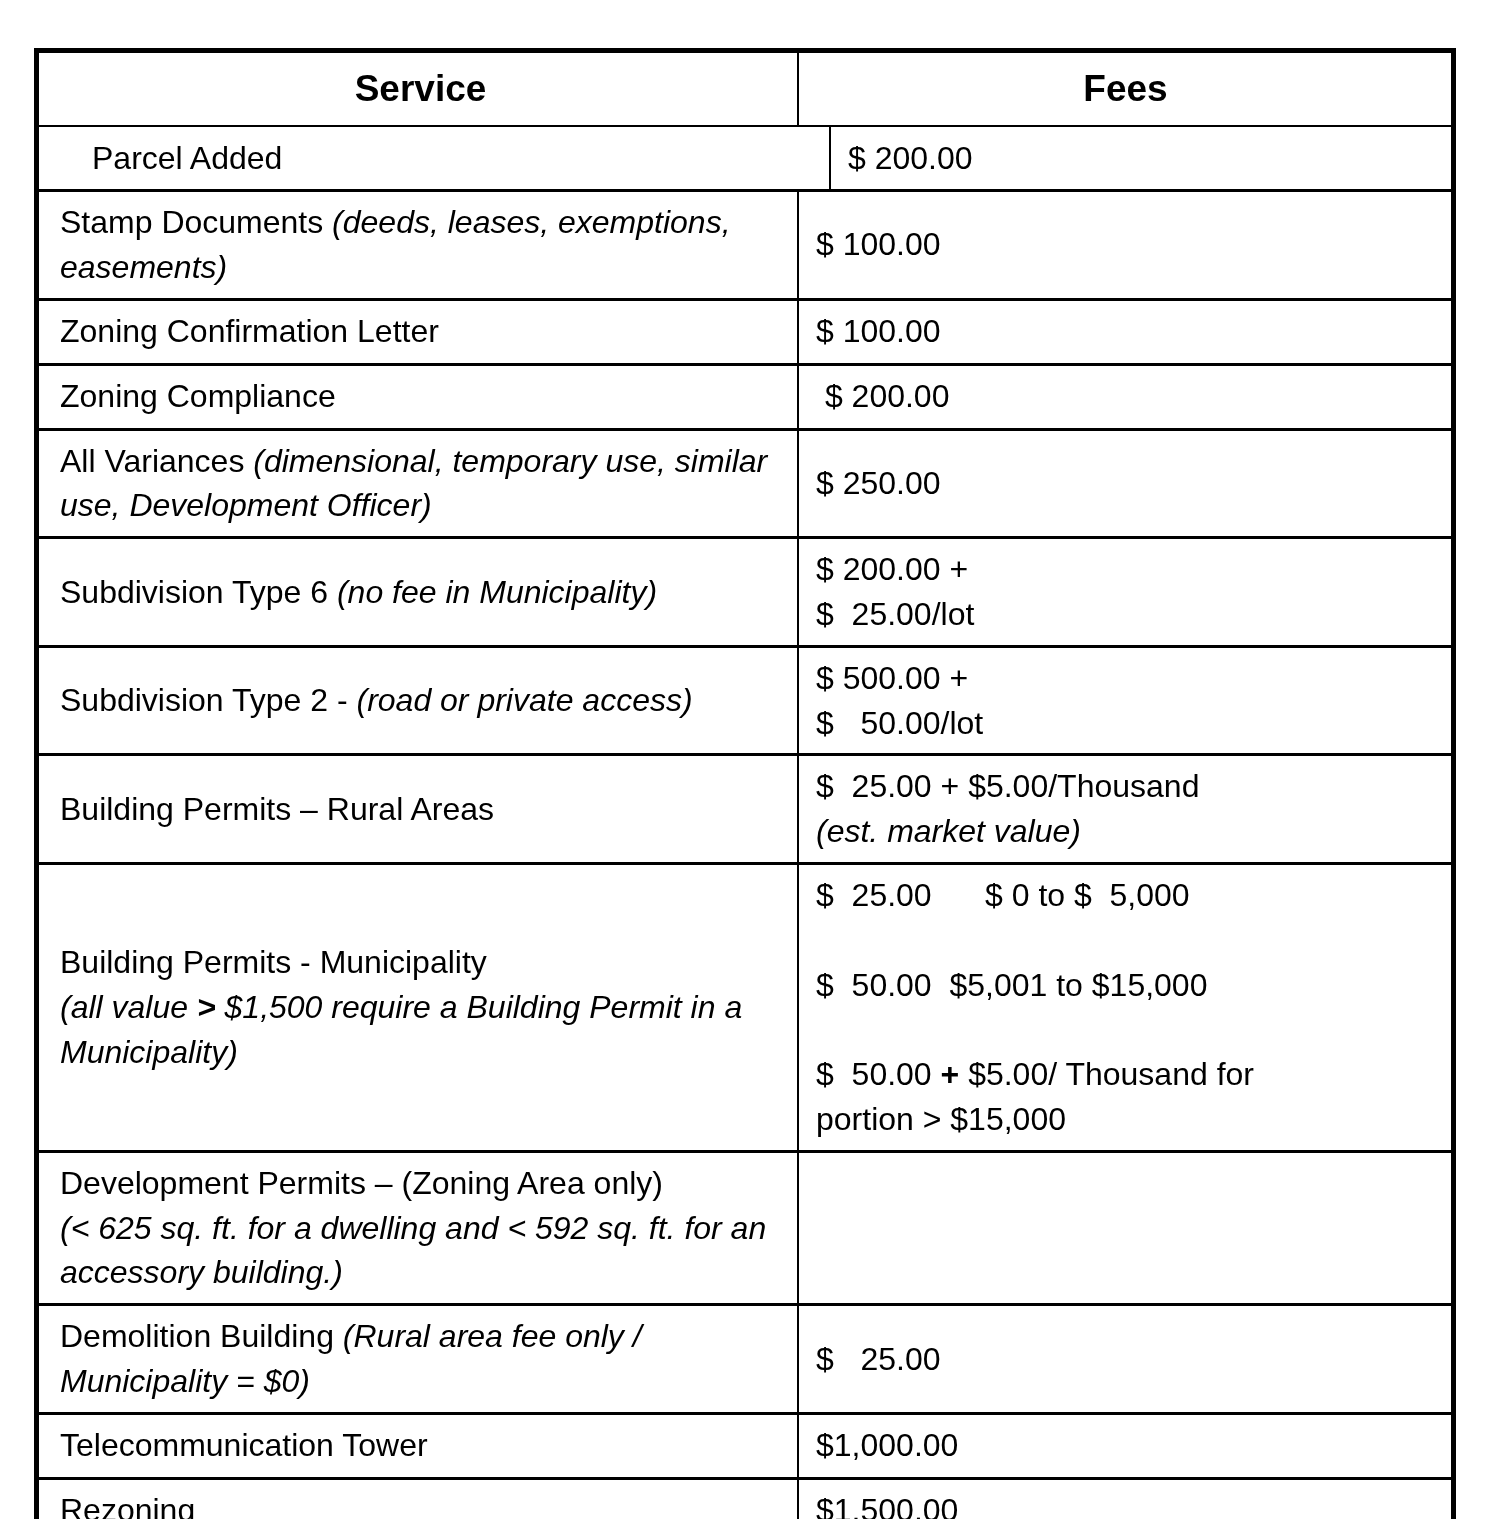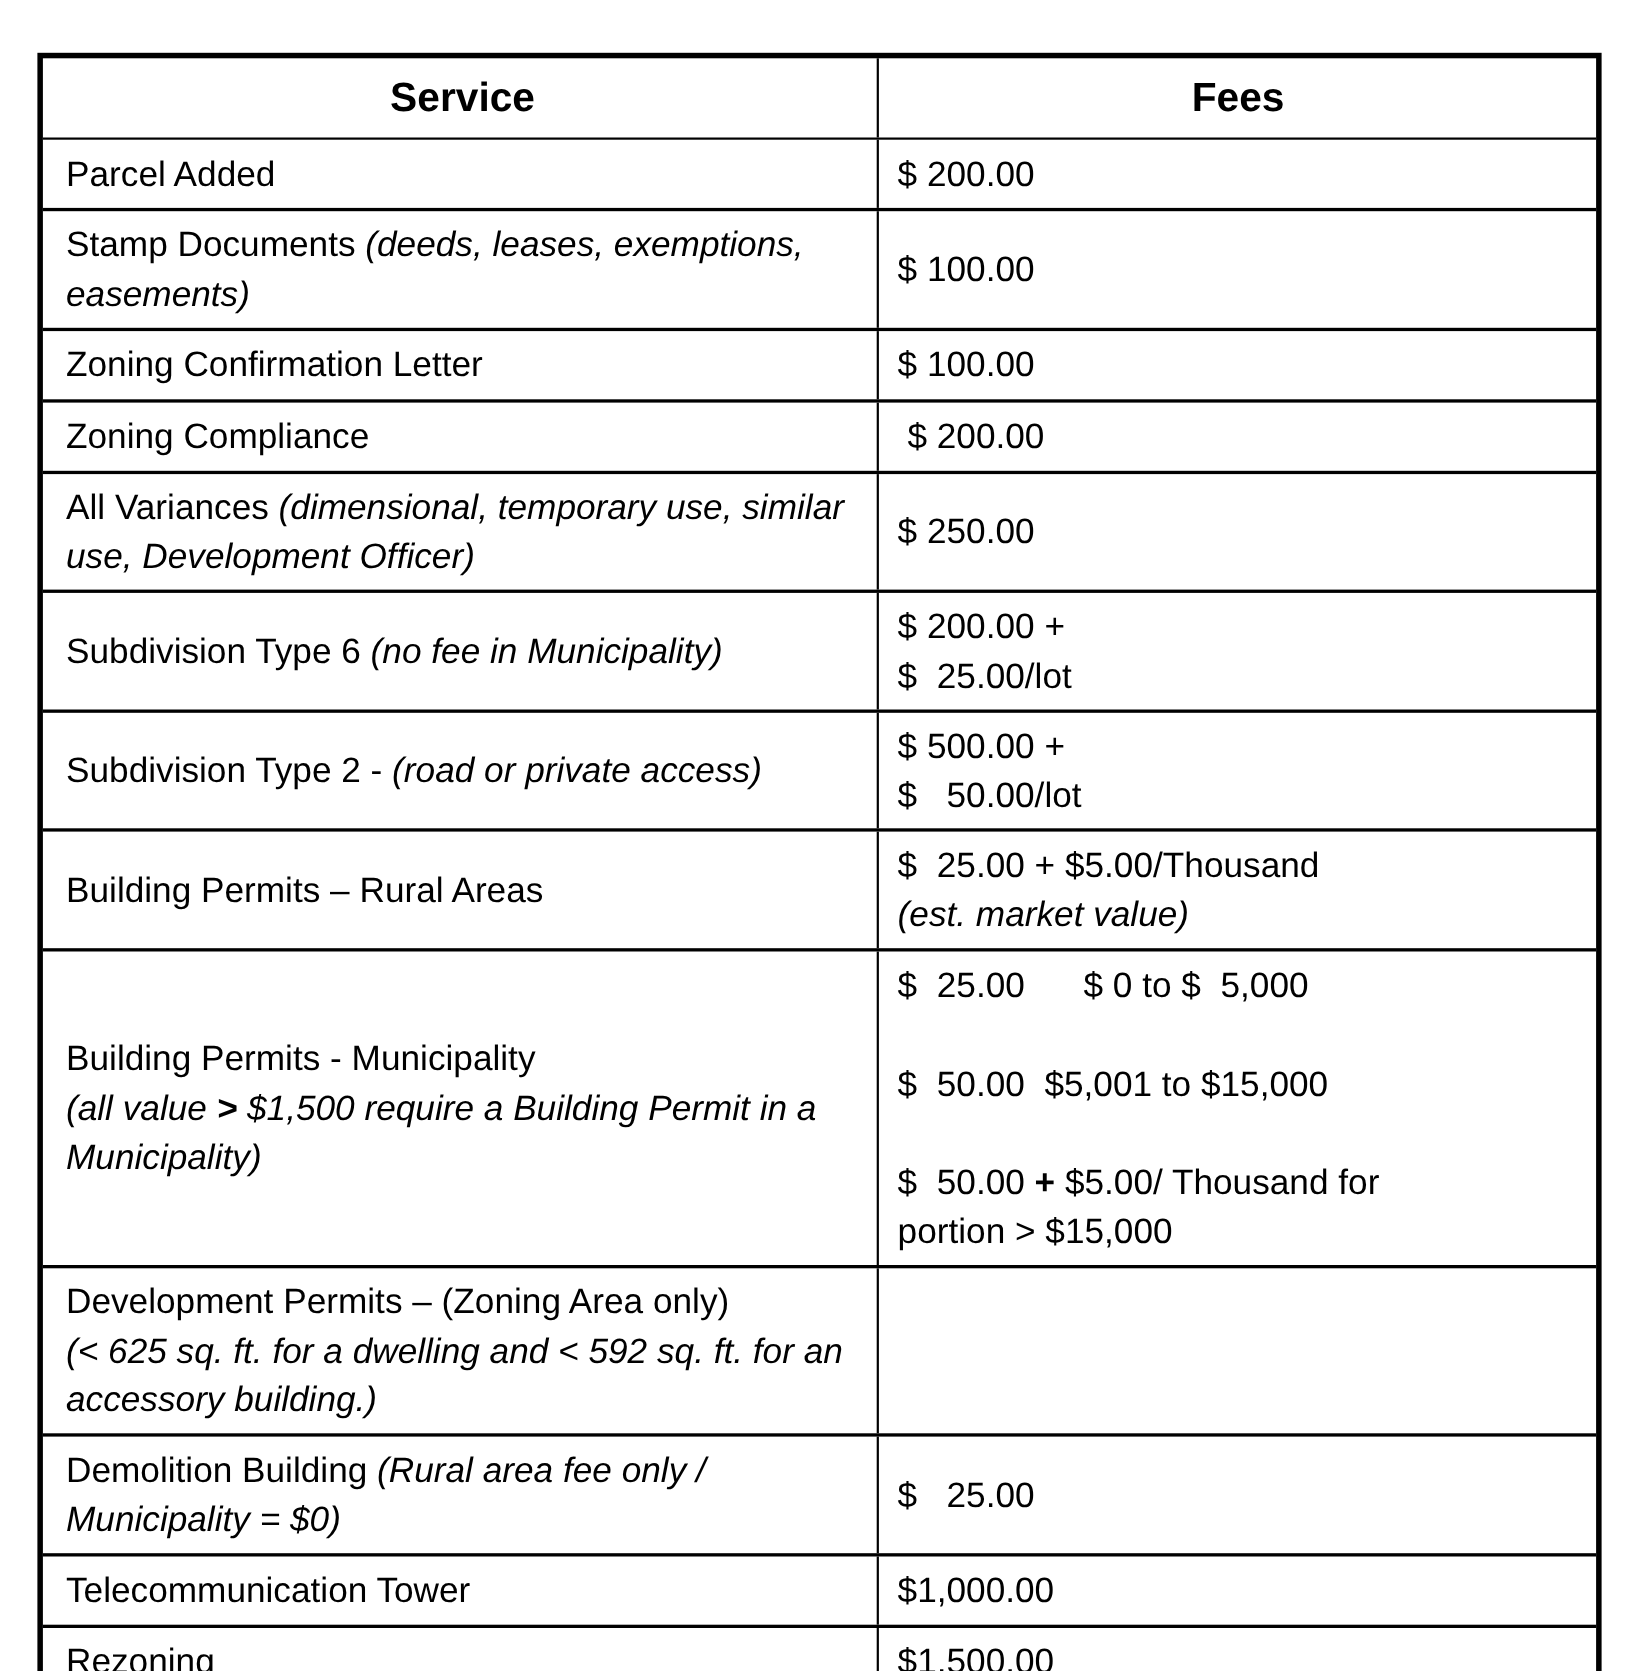--- a/index.html
+++ b/index.html
@@ -24,20 +24,21 @@
   .row {
     display: flex;
     align-items: stretch;
     min-height: 62px;
   }
   .row + .row {
     border-top: 3px solid #000000;
   }
   .row.header-row + .row {
     border-top-width: 2px;
+    padding-left: 32px;
   }
   .row.header-row {
     min-height: 72px;
   }
   .cell {
     box-sizing: border-box;
     display: flex;
     align-items: center;
     padding: 8px 16px 8px 21px;
   }

